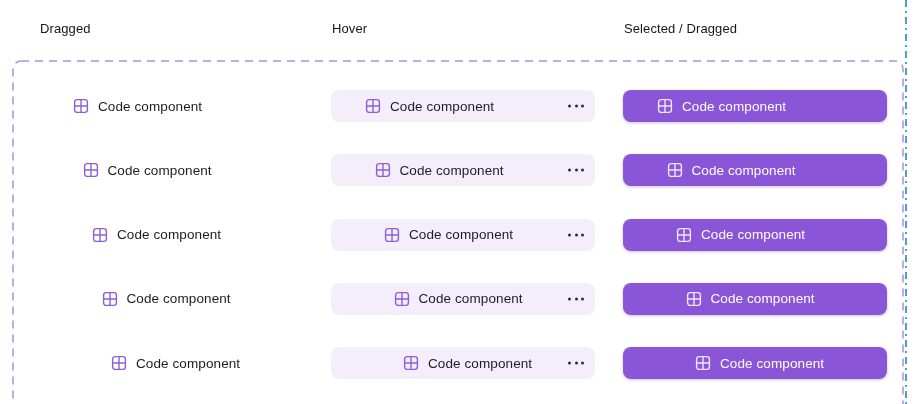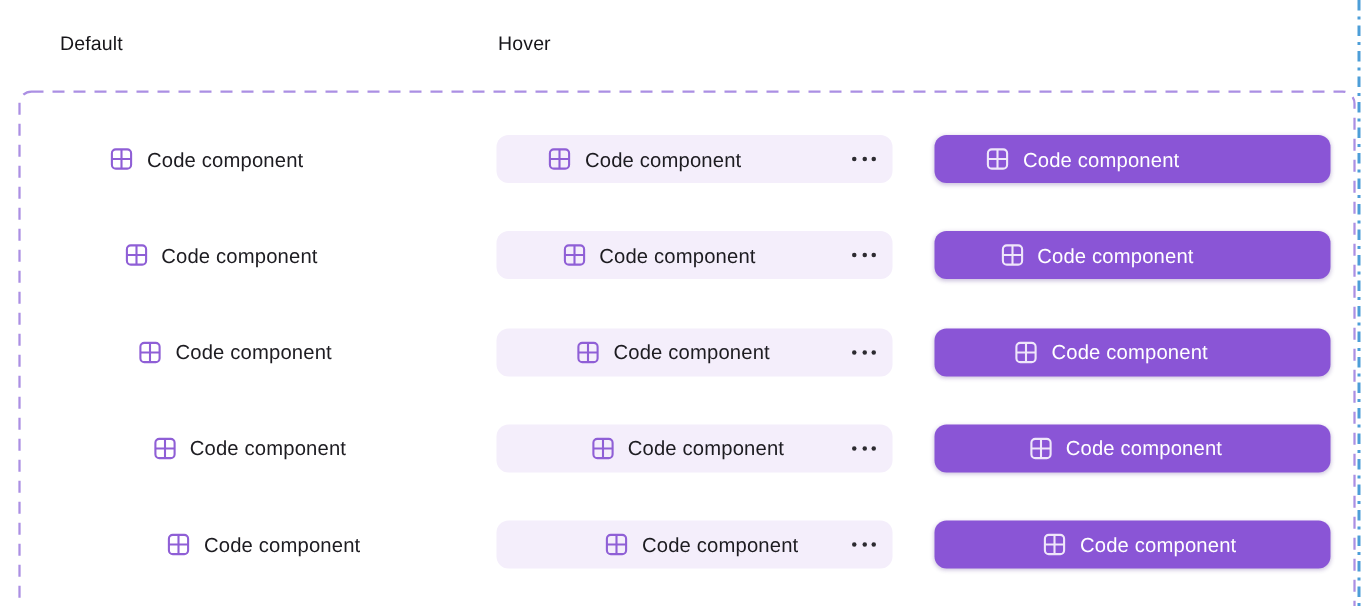--- a/index.html
+++ b/index.html
@@ -65,21 +65,21 @@
 <div class="canvas">
 
   <svg class="frame-svg">
     <rect x="13" y="61" width="890" height="380" rx="8" fill="none" stroke-width="1.5" stroke-dasharray="8 6" style="stroke:var(--dashed_border,#AB8FE3)"></rect>
     <line x1="906" y1="0" x2="906" y2="404" stroke-width="2" stroke-dasharray="7 4 2 4" style="stroke:var(--guide_blue,#4D9ED8)"></line>
   </svg>
 
   <div class="columns">
 
     <div class="col">
-      <div class="col-header">Default</div>
+      <div class="col-header">Dragged</div>
       <div class="rows">
 
         <div class="row default i0">
           <span class="ficon">
             <svg width="16" height="16" viewBox="0 0 16 16" fill="none">
                 <rect x="1.6" y="1.6" width="12.8" height="12.8" rx="2.6" stroke="currentColor" stroke-width="1.4"></rect>
                 <path d="M8 1.6V14.4M1.6 8H14.4" stroke="currentColor" stroke-width="1.4"></path>
               </svg>
           </span>
           <span class="lbl">Code component</span>
@@ -204,20 +204,21 @@
               <i></i>
               <i></i>
               <i></i>
             </span>
         </div>
 
       </div>
     </div>
 
     <div class="col">
+      <div class="col-header">Selected / Dragged</div>
       <div class="rows">
 
         <div class="row selected i0">
           <span class="ficon">
             <svg width="16" height="16" viewBox="0 0 16 16" fill="none">
                 <rect x="1.6" y="1.6" width="12.8" height="12.8" rx="2.6" stroke="currentColor" stroke-width="1.4"></rect>
                 <path d="M8 1.6V14.4M1.6 8H14.4" stroke="currentColor" stroke-width="1.4"></path>
               </svg>
           </span>
           <span class="lbl">Code component</span>

